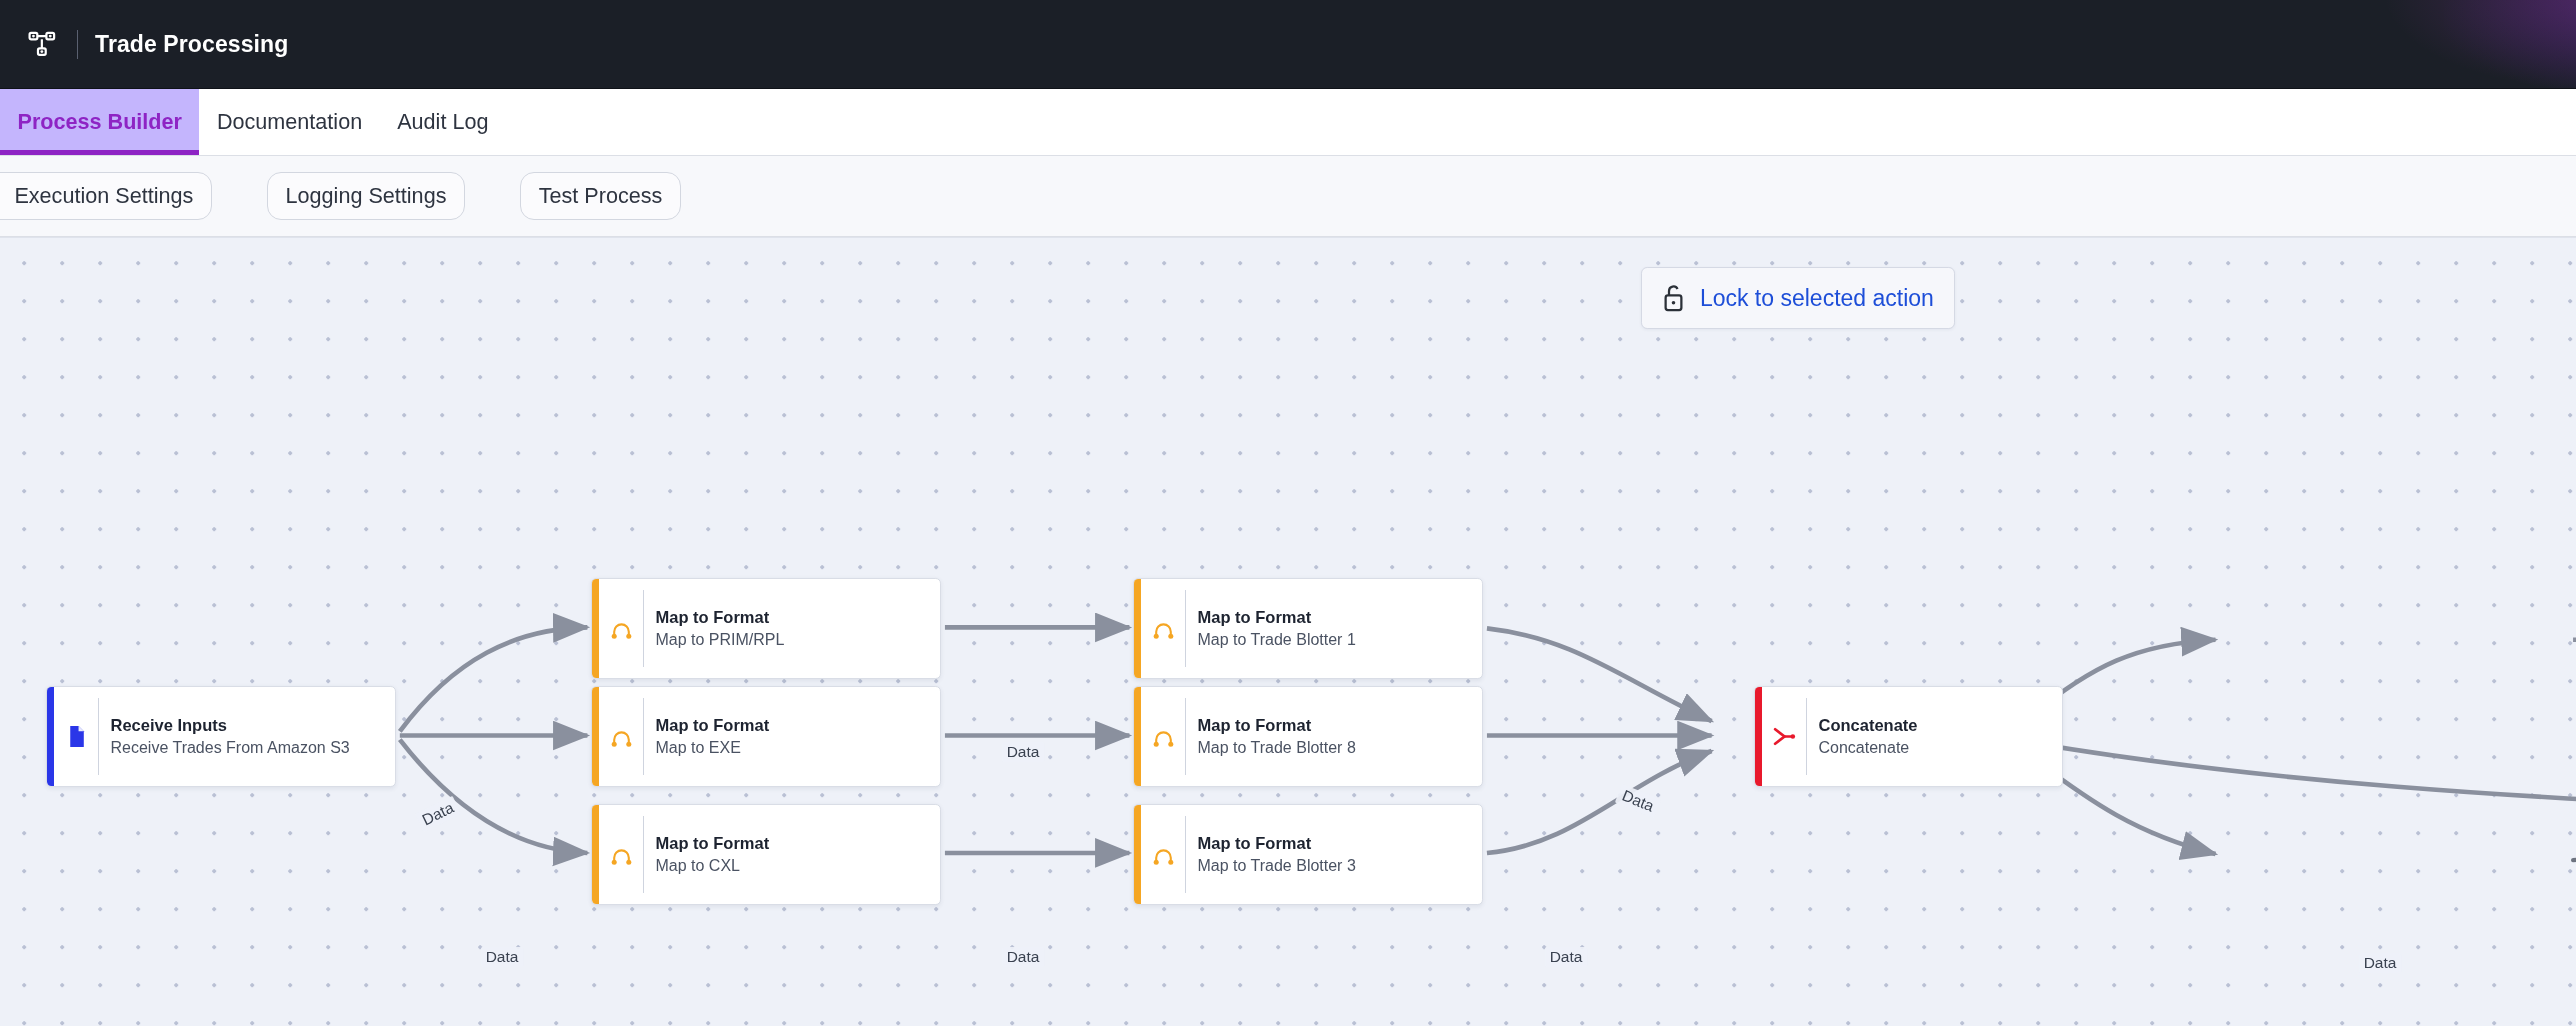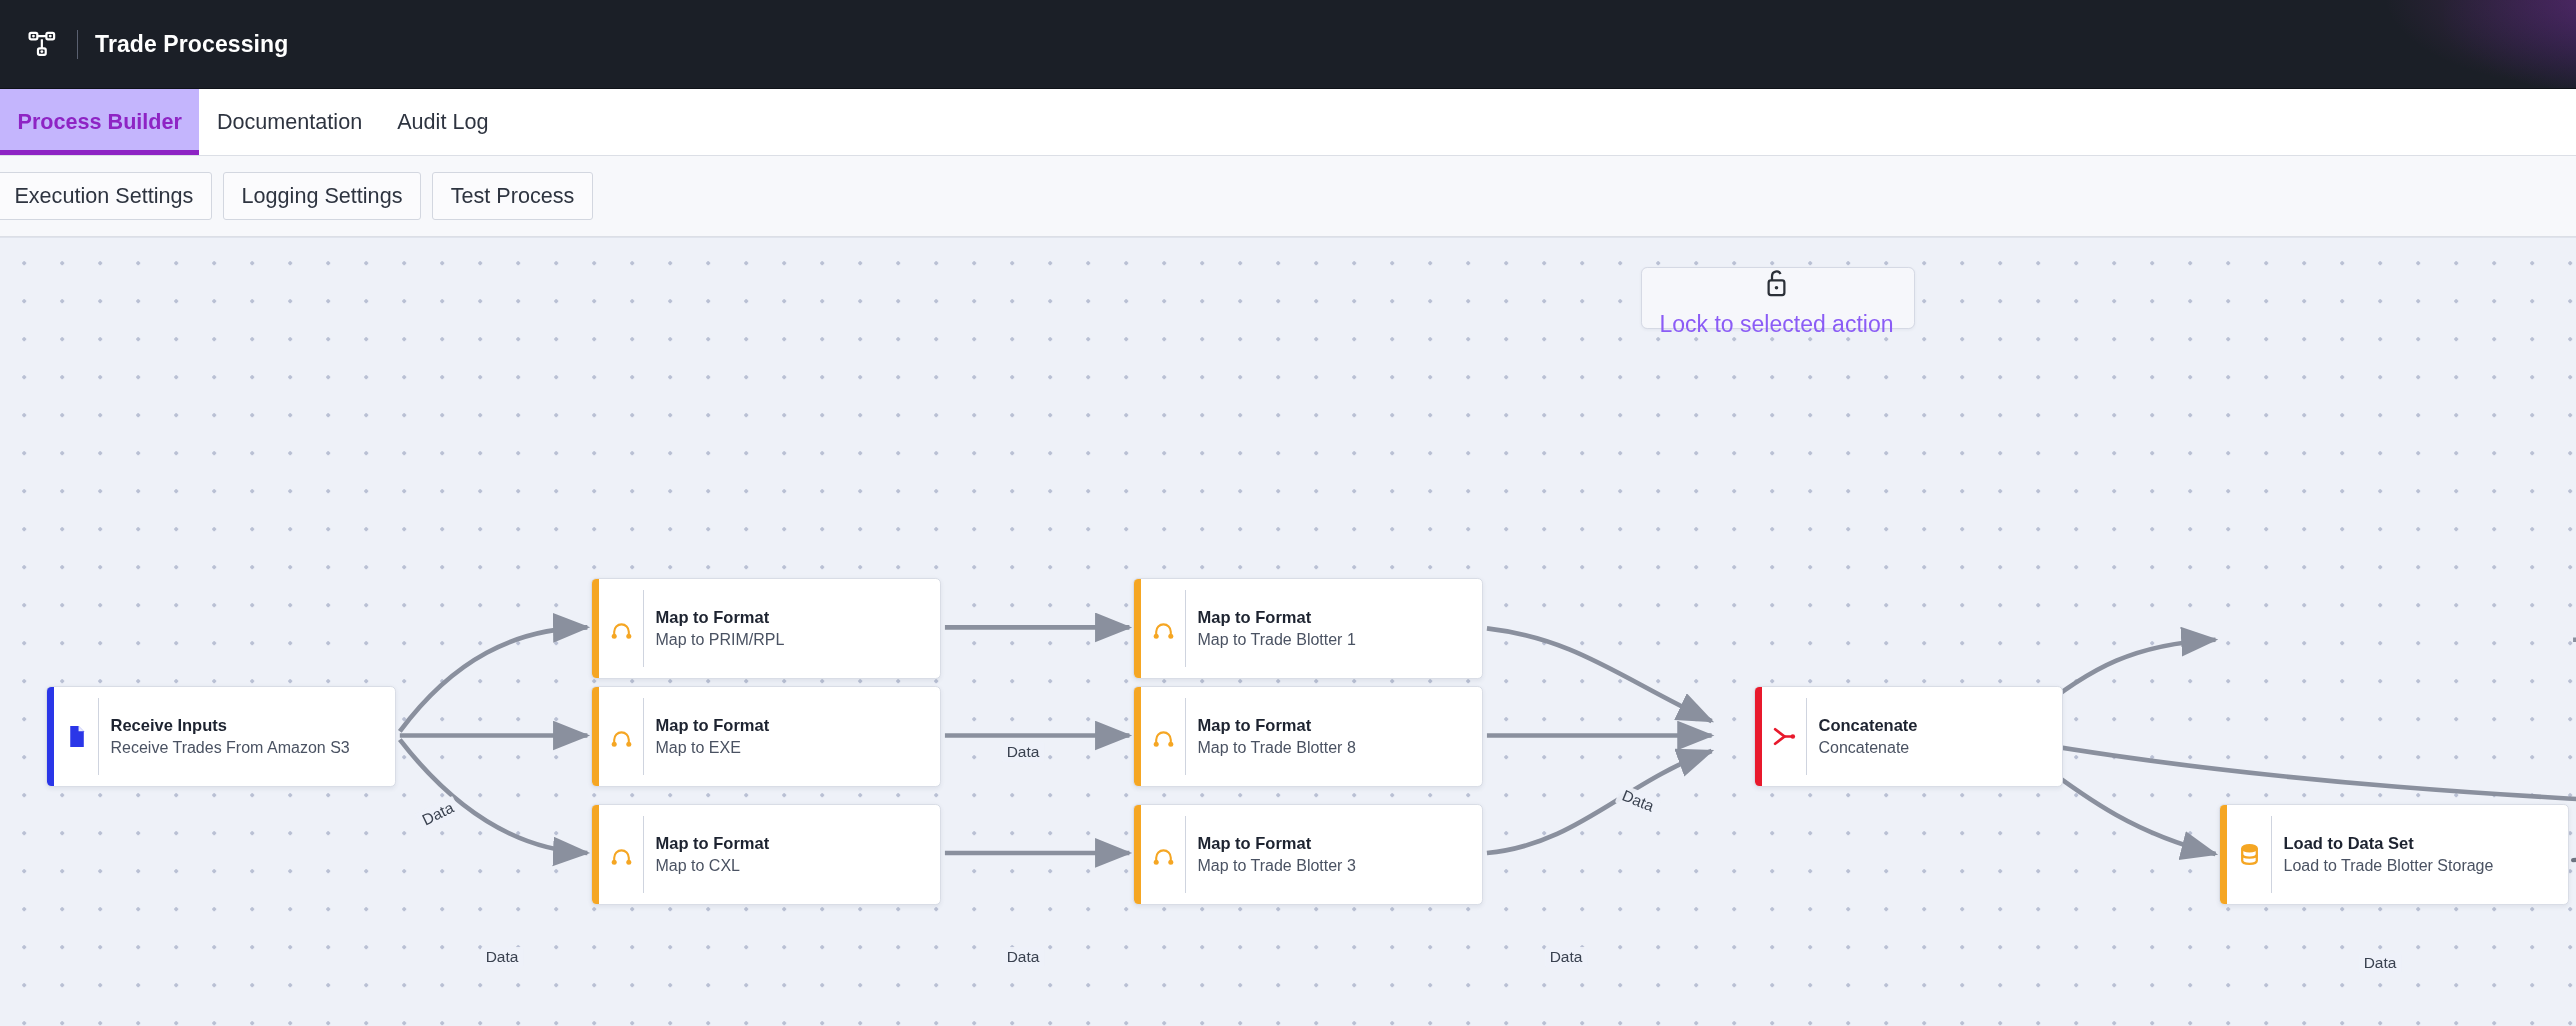--- a/index.html
+++ b/index.html
@@ -70,24 +70,25 @@
     position: absolute; left: 0; top: 156px;
     width: 3722px; height: 81px;
     background: #f7f8fb;
     border-bottom: 0.5px solid #dcdfe6;
     display: flex; align-items: center; gap: 11.3px;
     padding-left: 0;
   }
   .tool-btn {
     height: 48px; padding: 0 17.5px;
     background: #fbfbfd; color: #2e3440;
-    border: 1px solid #d3d7e0; border-radius: 3px;
+    border: 1px solid #d3d7e0; border-radius: 14px;
     font-size: 21.6px; font-family: "Liberation Sans", sans-serif;
     display: flex; align-items: center; cursor: pointer;
     white-space: nowrap;
+    margin-left: 44px;
   }
   .tool-btn:first-child { margin-left: -4.1px; border-top-left-radius:0; border-bottom-left-radius:0;}
 
   
   .canvas {
     position: absolute; left: 0; top: 237px;
     width: 3722px; height: 789px;
     background-color: #eef1f8;
     background-image: radial-gradient(#b9c0d4 1.6px, transparent 1.7px);
     background-size: 38px 38px;
@@ -98,24 +99,23 @@
     position:absolute; left:0; top:0; width:3722px; height:1px; background:#dfe3ec;
   }
 
   
   .lock-ctl {
     position: absolute; left: 1641px; top: 267px;
     height: 62px; padding: 0 20.6px 0 17.5px;
     background: #f6f7fb; border: 1px solid #d5d9e4;
     border-radius: 6.2px;
     display: flex; align-items: center; gap: 13.4px;
-    font-size: 23px; color: #8b5cf6; cursor: pointer;
+    font-size: 23px; color: #1d4ed8; cursor: pointer;
     white-space: nowrap;
     box-shadow: 0 1px 3.1px rgba(40,50,80,0.06);
-    flex-direction: column;
   }
   .lock-icon { width: 27px; height: 30px; display: block; }
 
   
   .node {
     position: absolute; background: #ffffff;
     border: 1px solid #d9dde6; border-radius: 5.2px;
     display: flex; align-items: stretch;
     box-shadow: 0 1.5px 4.1px rgba(40,50,80,0.08);
     overflow: hidden;
@@ -368,35 +368,20 @@
         </svg>
     </div>
     <div class="node-divider"></div>
     <div class="node-body">
       <div class="node-title">Concatenate</div>
       <div class="node-sub">Concatenate</div>
     </div>
   </div>
 
 
-  <div class="node" style="left:2219px;top:567px;width:350px;height:101px">
-    <div class="node-accent" style="background:#f5a623"></div>
-    <div class="node-icon">
-      <svg viewBox="0 0 24 24" fill="none" stroke="#f5a623" stroke-width="2.2">
-          <ellipse cx="12" cy="6" rx="7" ry="3" fill="#f5a623"></ellipse>
-          <path d="M5 6v6c0 1.7 3.1 3 7 3s7-1.3 7-3V6"></path>
-          <path d="M5 12v6c0 1.7 3.1 3 7 3s7-1.3 7-3v-6"></path>
-        </svg>
-    </div>
-    <div class="node-divider"></div>
-    <div class="node-body">
-      <div class="node-title">Load to Data Set</div>
-      <div class="node-sub">Load to Trade Blotter Storage</div>
-    </div>
-  </div>
 
 </div>
 
 <div class="lock-ctl">
   <span class="lock-icon">
     <svg viewBox="0 0 24 26" fill="none" stroke="#2b3038" stroke-width="2">
       <rect x="5" y="11" width="14" height="13" rx="2"></rect>
       <path d="M8 11V7a4 4 0 0 1 7.6-1.7"></path>
       <circle cx="12" cy="17.5" r="1.6" fill="#2b3038" stroke="none"></circle>
     </svg>

